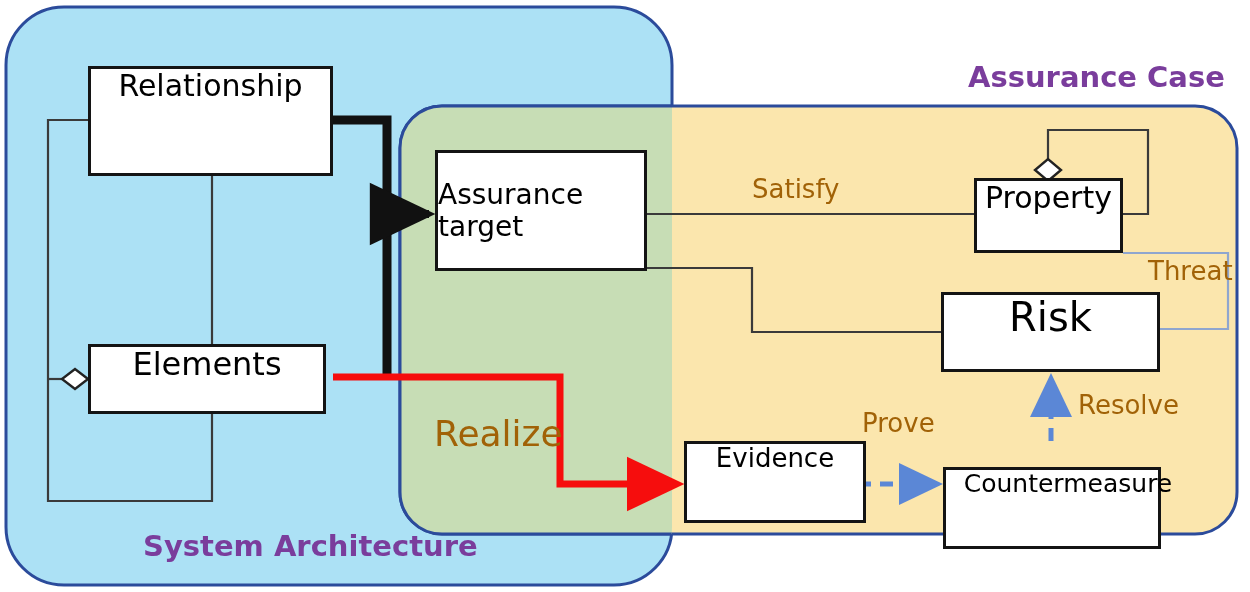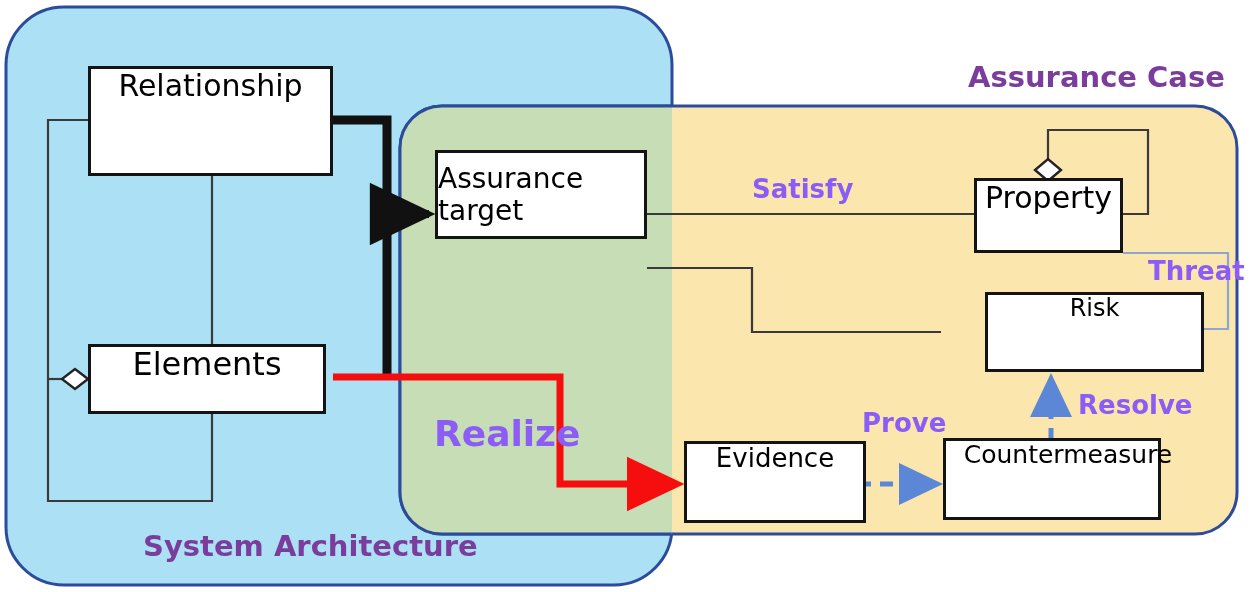--- a/index.html
+++ b/index.html
@@ -33,23 +33,23 @@
     align-items: flex-start;
     justify-content: center;
     text-align: center;
     color: #000000;
     font-family: "DejaVu Sans", sans-serif;
     line-height: 1.12;
     z-index: 5;
   }
   .edge-label {
     position: absolute;
-    color: #8b5cf6;
+    color: #a16207;
     font-family: "DejaVu Sans", sans-serif;
-    font-weight: 700;
+    font-weight: 400;
     white-space: nowrap;
     z-index: 6;
   }
   .zone-title {
     position: absolute;
     font-family: "DejaVu Sans", sans-serif;
     font-weight: 700;
     white-space: nowrap;
     z-index: 7;
   }
@@ -117,38 +117,38 @@
   </svg>
 
   <div class="node" style="left:88px; top:66px; width:245px; height:110px; font-size:30px;">
     <span>Relationship</span>
   </div>
 
   <div class="node" style="left:88px; top:344px; width:238px; height:70px; font-size:32px;">
     <span>Elements</span>
   </div>
 
-  <div class="node" style="left:435px; top:150px; width:212px; height:89px; font-size:28px; flex-direction:column;">
+  <div class="node" style="left:435px; top:150px; width:212px; height:121px; font-size:28px; flex-direction:column;">
     <span>Assurance</span>
     <span>target</span>
   </div>
 
   <div class="node" style="left:974px; top:178px; width:149px; height:75px; font-size:30px;">
     <span>Property</span>
   </div>
 
-  <div class="node" style="left:941px; top:292px; width:219px; height:80px; font-size:24px;margin-left:44px;">
+  <div class="node" style="left:941px; top:292px; width:219px; height:80px; font-size:40px;">
     <span>Risk</span>
   </div>
 
   <div class="node" style="left:684px; top:441px; width:182px; height:82px; font-size:26px;">
     <span>Evidence</span>
   </div>
 
-  <div class="node" style="left:943px; top:438px; width:218px; height:82px; font-size:25px;padding-left:32px;">
+  <div class="node" style="left:943px; top:467px; width:218px; height:82px; font-size:25px;padding-left:32px;">
     <span>Countermeasure</span>
   </div>
 
   <div class="edge-label" style="left:752px; top:174px; font-size:26px;">Satisfy</div>
 
   <div class="edge-label" style="left:1148px; top:256px; font-size:26px;">Threat</div>
 
   <div class="edge-label" style="left:1078px; top:390px; font-size:26px;">Resolve</div>
 
   <div class="edge-label" style="left:862px; top:408px; font-size:26px;">Prove</div>

